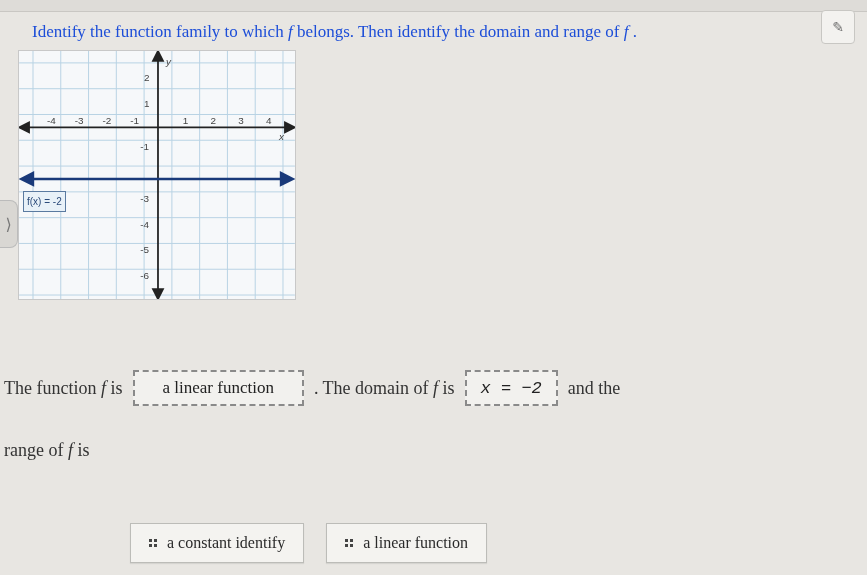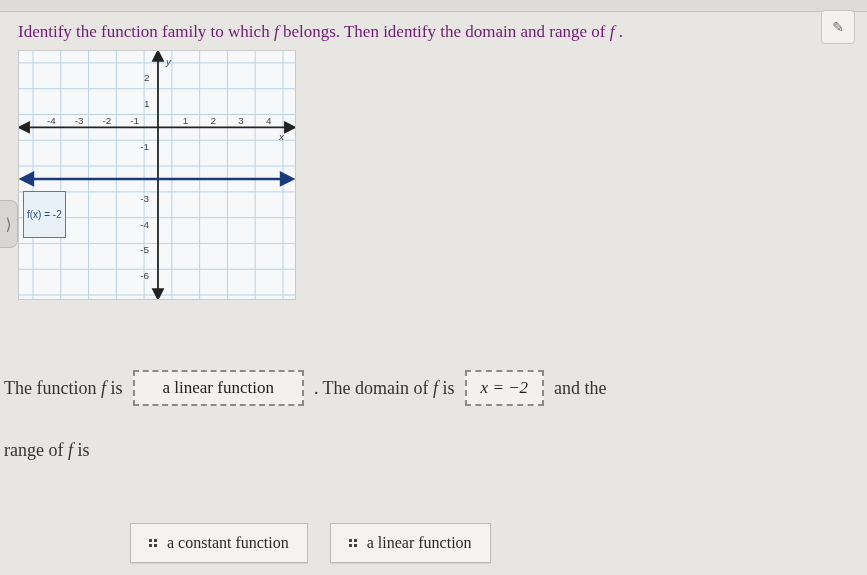--- a/index.html
+++ b/index.html
@@ -6,23 +6,23 @@
     body {
       width: 867px;
       height: 575px;
       background: #e8e6e2;
       font-family: Georgia, 'Times New Roman', serif;
       color: #333;
       position: relative;
       overflow: hidden;
     }
     .question-text {
-      padding: 10px 18px 8px 18px;
+      padding: 10px 18px 8px 32px;
       font-size: 17px;
-      color: #701a75;
+      color: #1d4ed8;
     }
     .question-text .fn { font-style: italic; font-family: 'Times New Roman', serif; }
     .graph-area {
       margin-left: 18px;
       width: 278px;
       height: 250px;
       position: relative;
       background: #f6f8fa;
       border: 1px solid #c8c8c8;
     }
@@ -48,21 +48,21 @@
       border: 2px dashed #8a8a8a;
       background: #f2f1ee;
       padding: 6px 28px;
       min-width: 60px;
       min-height: 30px;
       text-align: center;
       font-size: 17px;
       color: #222;
     }
     .drop-slot.small { padding: 6px 14px; }
-    .math { font-family: Liberation Serif, serif; font-style: italic; }
+    .math { font-family: Liberation Mono, monospace; font-style: italic; }
     .choices-row {
       position: absolute;
       left: 0; right: 0;
       bottom: 12px;
       display: flex;
       gap: 22px;
       padding: 0 130px 0 130px;
       justify-content: flex-start;
     }
     .choice {
@@ -120,21 +120,21 @@
       color: #6a6a6a;
       font-size: 14px;
     }
     .axis-label { font-family: Arial, sans-serif; font-size: 10px; fill: #444; }
     .fx-label-box {
       position: absolute;
       left: 4px;
       top: 140px;
       background: #e8f1f8;
       border: 1px solid #5a7aa0;
-      padding: 17px 3px;
+      padding: 4px 3px;
       font-size: 10px;
       font-family: Arial, sans-serif;
       color: #2a4a7a;
     }
   </style>
 </head>
 <body>
 
 <div class="top-strip"></div>
 
@@ -240,21 +240,21 @@
 </div>
 
 <div class="choices-row">
   <div class="choice">
     <span class="grip">
         <span></span>
         <span></span>
         <span></span>
         <span></span>
       </span>
-    <span>a constant function</span>
+    <span>a constant identify</span>
   </div>
   <div class="choice">
     <span class="grip">
         <span></span>
         <span></span>
         <span></span>
         <span></span>
       </span>
     <span>a linear function</span>
   </div>

